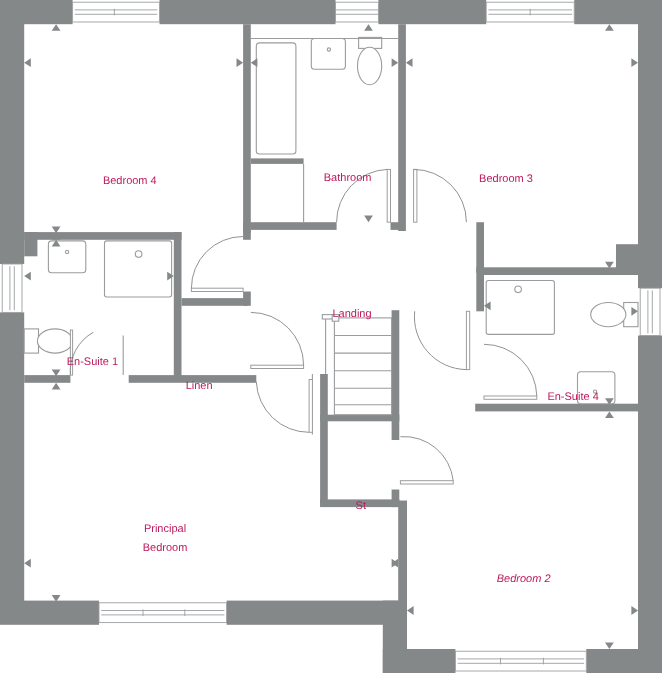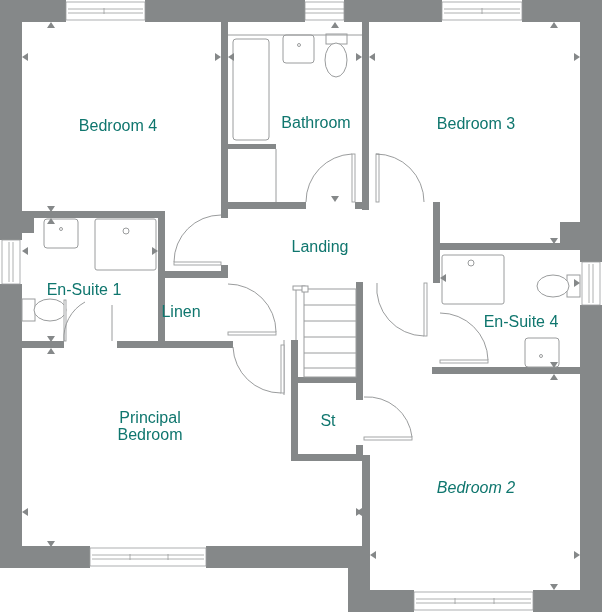--- a/index.html
+++ b/index.html
@@ -6,21 +6,21 @@
   body { width: 602px; height: 612px; overflow: hidden; font-family: "Liberation Sans", sans-serif; }
   #plan { position: absolute; left: 0; top: 0; width: 602px; height: 612px; }
   .wall { fill: #858889; }
   .win { fill: #ffffff; stroke: #9a9c9d; stroke-width: 0.8; }
   .winline { stroke: #9a9c9d; stroke-width: 0.8; fill: none; }
   .fix { fill: #ffffff; stroke: #9a9c9d; stroke-width: 1; }
   .thin { fill: none; stroke: #9a9c9d; stroke-width: 1; }
   .arc { fill: none; stroke: #8f9192; stroke-width: 0.9; }
   .leaf { fill: #ffffff; stroke: #9a9c9d; stroke-width: 0.9; }
   .tri { fill: #858889; }
-  .room-label { position: absolute; color: #0f766e; font-size: 16px; text-align: center; line-height: 17px; white-space: pre-line; transform: translate(-50%, -50%); }
+  .room-label { position: absolute; color: #be185d; font-size: 10px; text-align: center; line-height: 17px; white-space: pre-line; transform: translate(-50%, -50%); margin-top: 40px; }
 </style>
 </head>
 <body>
 
 <svg id="plan" viewBox="0 0 602 612" xmlns="http://www.w3.org/2000/svg">
 
   <g>
 
     <rect class="wall" x="0" y="0" width="66" height="22"></rect>
     <rect class="wall" x="145" y="0" width="160" height="22"></rect>
@@ -234,21 +234,21 @@
     <polygon class="tri" points="47,541 55,541 51,547"></polygon>
     <polygon class="tri" points="356,512 362,508 362,516"></polygon>
     <polygon class="tri" points="370,555 376,551 376,559"></polygon>
     <polygon class="tri" points="580,555 574,551 574,559"></polygon>
     <polygon class="tri" points="550,584 558,584 554,590"></polygon>
   </g>
 </svg>
 
 <div class="room-label" style="left:118px;top:125px;">Bedroom 4</div>
 <div class="room-label" style="left:316px;top:122px;">Bathroom</div>
-<div class="room-label" style="left:476px;top:123px;">Bedroom 3</div>
+<div class="room-label" style="left:460px;top:123px;">Bedroom 3</div>
 <div class="room-label" style="left:320px;top:246px;">Landing</div>
 <div class="room-label" style="left:84px;top:289px;">En-Suite 1</div>
 <div class="room-label" style="left:181px;top:311px;">Linen</div>
 <div class="room-label" style="left:521px;top:321px;">En-Suite 4</div>
 <div class="room-label" style="left:328px;top:420px;">St</div>
-<div class="room-label" style="left:150px;top:426px;">Principal
+<div class="room-label" style="left:150px;top:450px;">Principal
 Bedroom</div>
 <div class="room-label" style="left:476px;top:487px;font-style:italic;">Bedroom 2</div>
 
 </body></html>

